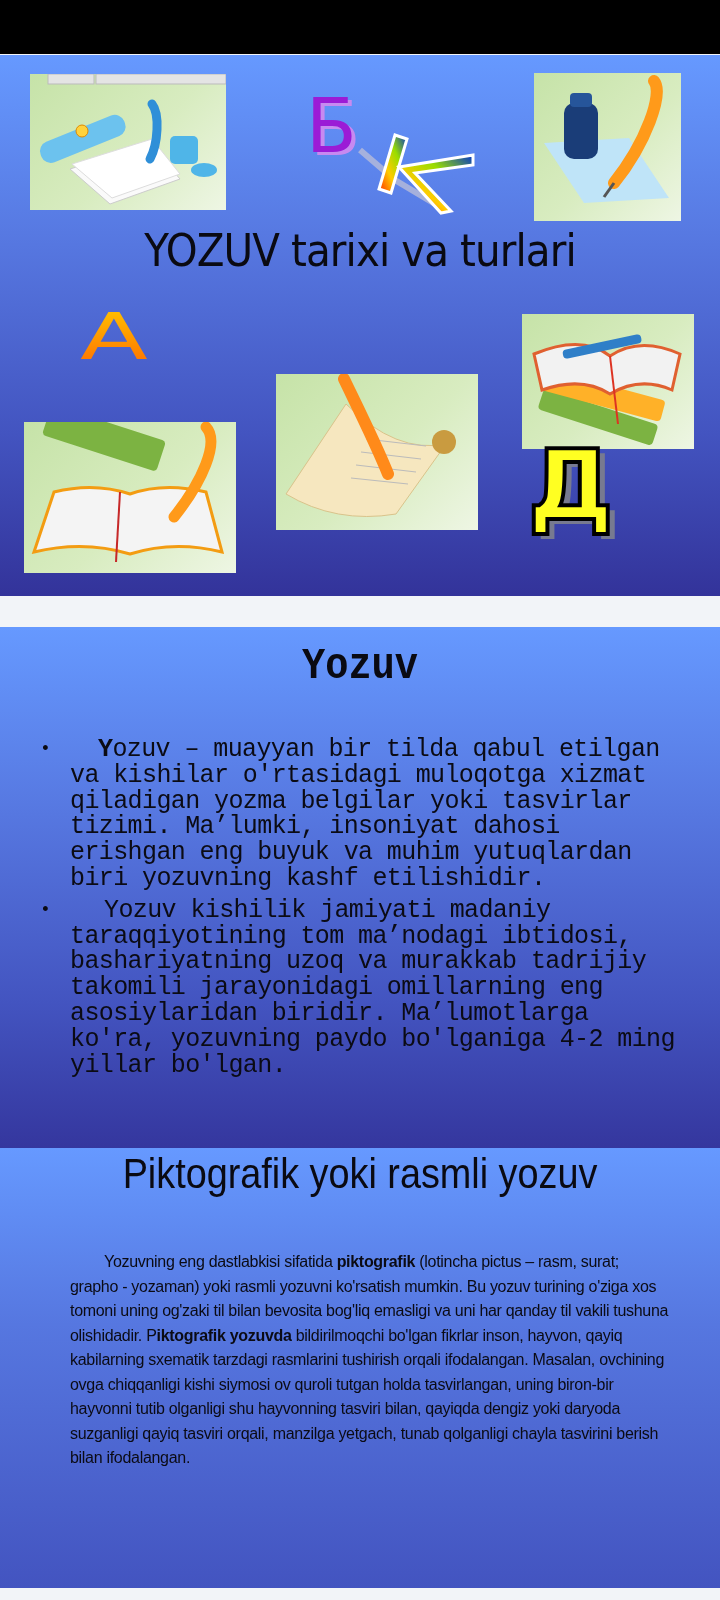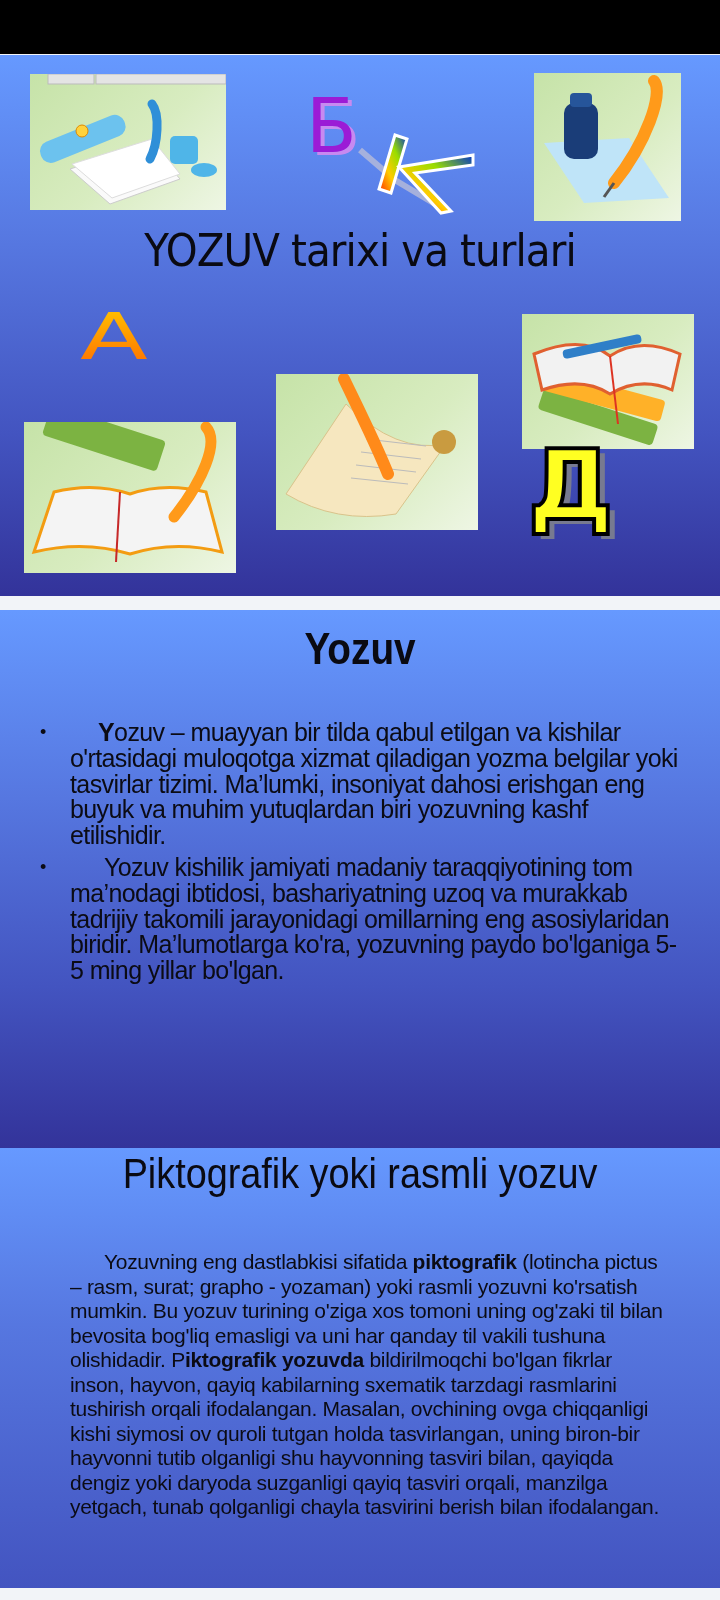--- a/index.html
+++ b/index.html
@@ -4,21 +4,21 @@
 <style>
   * { box-sizing: border-box; margin: 0; padding: 0; }
   html, body { width: 720px; height: 1600px; overflow: hidden; background: #f2f4f8; }
   body { font-family: "Liberation Sans", "DejaVu Sans", sans-serif; color: #0b0b14; position: relative; }
 
   .status-bar { position: absolute; left: 0; top: 0; width: 720px; height: 54px; background: #000; }
 
   .slide { position: absolute; left: 0; width: 720px; overflow: hidden;
            background: linear-gradient(to bottom, #6699ff 0%, #5677e0 35%, #4354c0 70%, #33339a 100%); }
   #slide1 { top: 55px; height: 541px; }
-  #slide2 { top: 610px; height: 538px; }
+  #slide2 { top: 627px; height: 538px; font-family: Liberation Mono, monospace; }
   #slide3 { top: 1148px; height: 440px; background: linear-gradient(to bottom, #6699ff 0%, #5677e0 40%, #4354c0 100%); }
 
   .clip { position: absolute; overflow: hidden;
           background: linear-gradient(135deg, #c6e3a8 0%, #d8ecc0 55%, #eef6e4 100%); }
   .clip svg { width: 100%; height: 100%; display: block; }
 
   .title1 { position: absolute; left: 0; width: 720px; top: 170px; text-align: center;
             font-family: "DejaVu Sans", sans-serif; font-size: 44px; letter-spacing: -1px; transform: scaleX(0.92); color: #0a0a12; }
 
   .letter { position: absolute; font-family: "DejaVu Sans", sans-serif; font-weight: normal; }
@@ -26,21 +26,21 @@
   .slide-title { position: absolute; left: 0; width: 720px; text-align: center; color: #0a0a12; }
   #slide2 .slide-title { top: 14px; font-size: 44px; transform: scaleX(0.88); }
   #slide3 .slide-title { top: 2px; font-size: 42px; transform: scaleX(0.9); font-weight: normal; }
 
   .bullets { position: absolute; left: 40px; top: 110px; width: 640px; list-style: none; }
   .bullet { position: relative; padding-left: 30px; font-size: 25px; line-height: 25.8px; margin-bottom: 6px;
             transform-origin: left top; letter-spacing: -0.6px; }
   .bullet .dot { position: absolute; left: 0; top: 0; font-size: 18px; }
   .bullet .lead-bold { font-weight: bold; }
 
-  .para { position: absolute; left: 70px; top: 102px; width: 600px; font-size: 21px; line-height: 24.5px; letter-spacing: -0.3px; }
+  .para { position: absolute; left: 70px; top: 102px; width: 600px; font-size: 16px; line-height: 24.5px; letter-spacing: -0.3px; }
   .para b { font-weight: bold; }
   .indent { display: inline-block; width: 34px; }
 </style>
 </head>
 <body>
 
 <div class="status-bar"></div>
 
 <section class="slide" id="slide1">
 
@@ -123,21 +123,21 @@
 
 <section class="slide" id="slide2">
   <h1 class="slide-title">Yozuv</h1>
   <ul class="bullets">
     <li class="bullet">
       <span class="dot">•</span>
       <span class="indent" style="width:28px"></span><span class="lead-bold">Y</span><span>ozuv – muayyan bir tilda qabul etilgan va kishilar o'rtasidagi muloqotga xizmat qiladigan yozma belgilar yoki tasvirlar tizimi. Ma’lumki, insoniyat dahosi erishgan eng buyuk va muhim yutuqlardan biri yozuvning kashf etilishidir.</span>
     </li>
     <li class="bullet">
       <span class="dot">•</span>
-      <span class="indent"></span><span>Yozuv kishilik jamiyati madaniy taraqqiyotining tom ma’nodagi ibtidosi, bashariyatning uzoq va murakkab tadrijiy takomili jarayonidagi omillarning eng asosiylaridan biridir. Ma’lumotlarga ko'ra, yozuvning paydo bo'lganiga 5-5 ming yillar bo'lgan.</span>
+      <span class="indent"></span><span>Yozuv kishilik jamiyati madaniy taraqqiyotining tom ma’nodagi ibtidosi, bashariyatning uzoq va murakkab tadrijiy takomili jarayonidagi omillarning eng asosiylaridan biridir. Ma’lumotlarga ko'ra, yozuvning paydo bo'lganiga 4-2 ming yillar bo'lgan.</span>
     </li>
   </ul>
 </section>
 
 <section class="slide" id="slide3">
   <h1 class="slide-title">Piktografik yoki rasmli yozuv</h1>
   <p class="para"><span class="indent"></span><span>Yozuvning eng dastlabkisi sifatida </span><b>piktografik</b><span> (lotincha pictus – rasm, surat; grapho - yozaman) yoki rasmli yozuvni ko'rsatish mumkin. Bu yozuv turining o'ziga xos tomoni uning og'zaki til bilan bevosita bog'liq emasligi va uni har qanday til vakili tushuna olishidadir. </span><span>P</span><b>iktografik yozuvda</b><span> bildirilmoqchi bo'lgan fikrlar inson, hayvon, qayiq kabilarning sxematik tarzdagi rasmlarini tushirish orqali ifodalangan. Masalan, ovchining ovga chiqqanligi kishi siymosi ov quroli tutgan holda tasvirlangan, uning biron-bir hayvonni tutib olganligi shu hayvonning tasviri bilan, qayiqda dengiz yoki daryoda suzganligi qayiq tasviri orqali, manzilga yetgach, tunab qolganligi chayla tasvirini berish bilan ifodalangan.</span></p>
 </section>
 
 </body></html>

